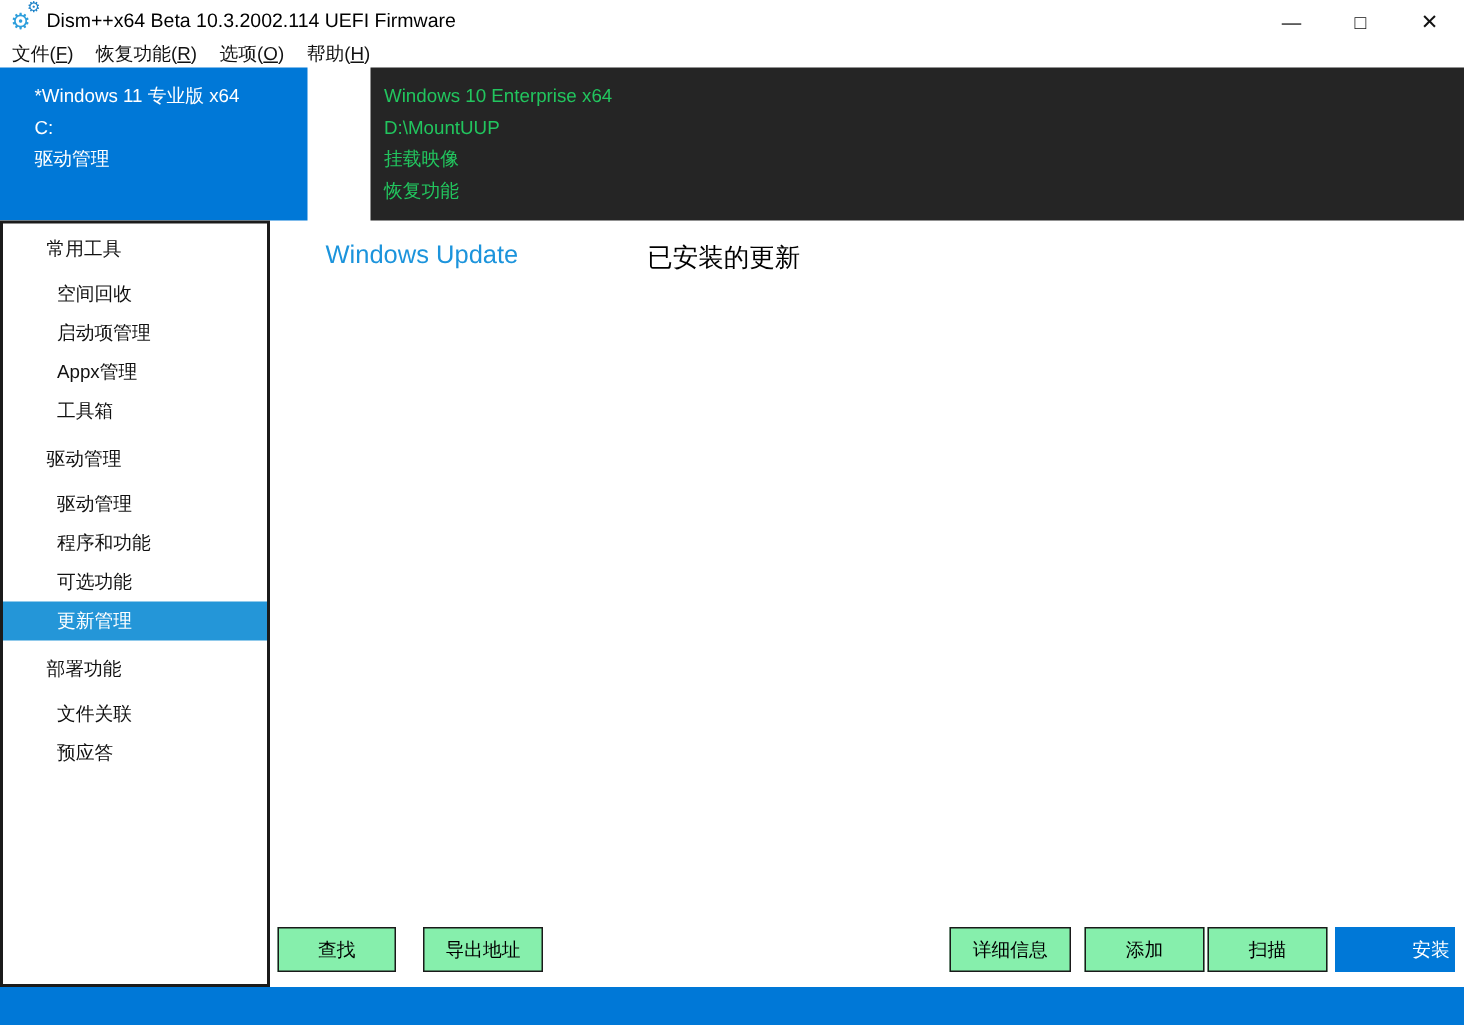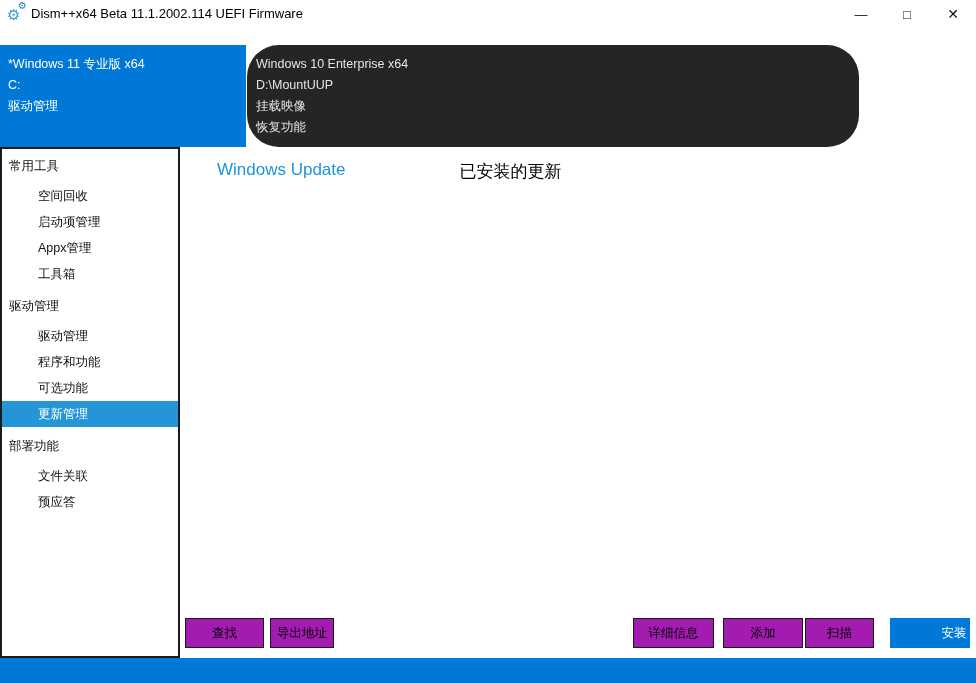--- a/index.html
+++ b/index.html
@@ -23,72 +23,78 @@
 
   
   .menubar{position:absolute;top:28px;left:0;width:976px;height:17px;background:#fff;
            display:flex;align-items:center;padding-left:8px;box-sizing:border-box;
            font-size:12.5px;color:#111;}
   .menu-item{margin-right:15px;white-space:nowrap;}
   .mn{text-decoration:underline;}
 
   
   .header{position:absolute;top:45px;left:0;width:976px;height:102px;}
-  .host-panel{position:absolute;left:0;top:0;width:246px;height:102px;background:var(--accent);
-              color:#fff;box-sizing:border-box;padding:9px 0 0 8px;font-size:12.5px;line-height:21px;}
-  .image-panel{position:absolute;left:247px;top:0;width:612px;height:102px;background:var(--dark);
-              color:#e5e5e5;box-sizing:border-box;padding:9px 0 0 9px;font-size:12.5px;line-height:21px;border-radius:32px;}
+  .host-panel{position:absolute;left:0;top:0;width:205px;height:102px;background:var(--accent);
+              color:#fff;box-sizing:border-box;padding:9px 0 0 23px;font-size:12.5px;line-height:21px;}
+  .image-panel{position:absolute;left:247px;top:0;width:729px;height:102px;background:var(--dark);
+              color:#22c55e;box-sizing:border-box;padding:9px 0 0 9px;font-size:12.5px;line-height:21px;}
   .panel-line{white-space:nowrap;}
 
   
   .sidebar{position:absolute;top:147px;left:0;width:180px;height:511px;background:#fff;
            border:2px solid #1b1b1b;box-sizing:border-box;padding-top:4px;font-size:12.5px;color:#111;}
-  .section-title{height:26px;line-height:26px;padding-left:7px;margin-top:6px;margin-bottom:4px;}
+  .section-title{height:26px;line-height:26px;padding-left:29px;margin-top:6px;margin-bottom:4px;}
   .section-title.first{margin-top:0;}
   .side-item{height:26px;line-height:26px;padding-left:36px;cursor:default;}
   .side-item.selected{background:var(--sel);color:#fff;}
 
   
-  .tabs{position:absolute;left:217px;top:160px;display:flex;gap:114px;font-size:17px;}
+  .tabs{position:absolute;left:217px;top:160px;display:flex;gap:86px;font-size:17px;}
   .tab{white-space:nowrap;cursor:default;}
   .tab.active{color:var(--link);}
   .tab.inactive{color:#000;}
 
   
   .btn{position:absolute;top:618px;height:30px;box-sizing:border-box;border:1px solid #1a1a1a;
-       background:#a21caf;font-size:12.5px;color:#000;display:flex;align-items:center;justify-content:center;
+       background:#86efac;font-size:12.5px;color:#000;display:flex;align-items:center;justify-content:center;
        font-family:inherit;padding:0;cursor:default;}
   .btn-find{left:185px;width:79px;}
-  .btn-export{left:270px;width:64px;}
+  .btn-export{left:282px;width:80px;}
   .btn-details{left:633px;width:81px;}
   .btn-add{left:723px;width:80px;}
-  .btn-scan{left:805px;width:69px;}
+  .btn-scan{left:805px;width:80px;}
   .btn-install{left:890px;width:80px;background:var(--accent);border-color:var(--accent);color:#fff;padding-left:48px;}
 
   
   .statusbar{position:absolute;left:0;top:658px;width:976px;height:25px;background:var(--accent);}
 </style>
 </head>
 <body>
 
 <div class="window">
 
   <div class="titlebar">
     <span class="app-icon">
       <span class="gear-big">⚙</span>
       <span class="gear-small">⚙</span>
     </span>
-    <span class="title-text">Dism++x64 Beta 11.1.2002.114 UEFI Firmware</span>
+    <span class="title-text">Dism++x64 Beta 10.3.2002.114 UEFI Firmware</span>
     <div class="win-controls">
       <button class="win-btn">—</button>
       <button class="win-btn">□</button>
       <button class="win-btn close">✕</button>
     </div>
   </div>
 
+  <div class="menubar">
+    <span class="menu-item"><span>文件(</span><span class="mn">F</span><span>)</span></span>
+    <span class="menu-item"><span>恢复功能(</span><span class="mn">R</span><span>)</span></span>
+    <span class="menu-item"><span>选项(</span><span class="mn">O</span><span>)</span></span>
+    <span class="menu-item"><span>帮助(</span><span class="mn">H</span><span>)</span></span>
+  </div>
 
   <div class="header">
     <div class="host-panel">
       <div class="panel-line">*Windows 11 专业版 x64</div>
       <div class="panel-line">C:</div>
       <div class="panel-line">驱动管理</div>
     </div>
     <div class="image-panel">
       <div class="panel-line">Windows 10 Enterprise x64</div>
       <div class="panel-line">D:\MountUUP</div>

